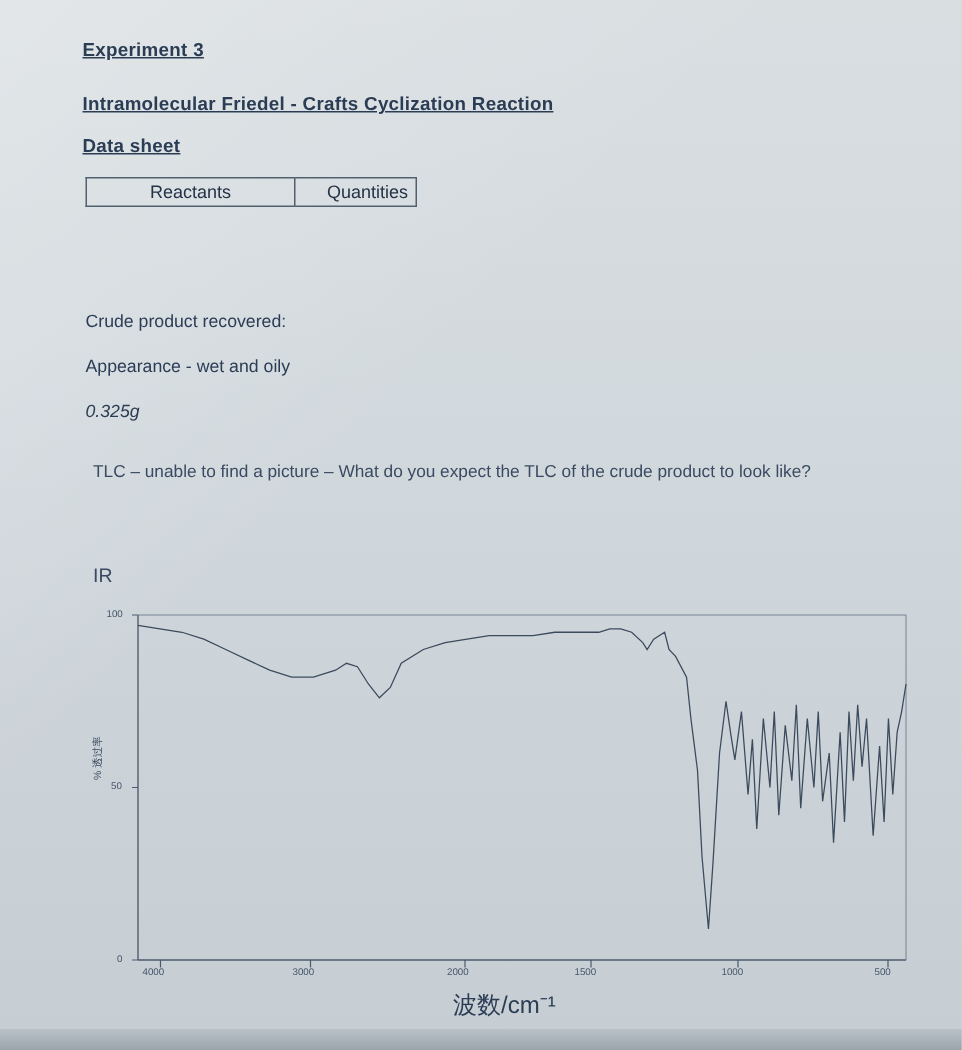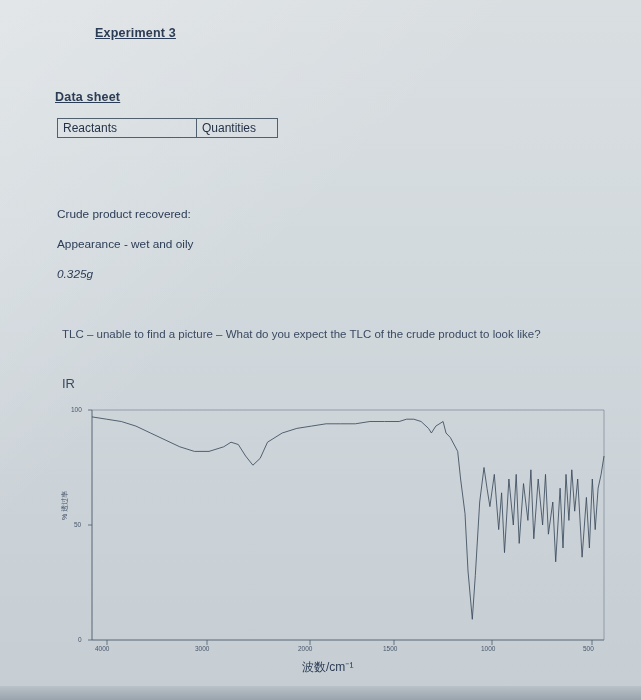--- a/index.html
+++ b/index.html
@@ -41,21 +41,21 @@
 
   .hdr {
     position: absolute;
     color: #2b3c55;
     font-size: 12.5px;
     font-weight: bold;
     letter-spacing: .2px;
     text-decoration: underline;
     white-space: nowrap;
   }
-  #exp-title { left: 55px; top: 26px; margin-left: 40px; }
+  #exp-title { left: 55px; top: 26px; }
   #rxn-title { left: 55px; top: 62px; font-size: 12.5px; }
   #datasheet-title { left: 55px; top: 90px; }
 
   
   table.data-table {
     position: absolute;
     left: 57px;
     top: 118px;
     border-collapse: collapse;
     font-size: 11.5px;
@@ -66,35 +66,35 @@
     padding: 1px 5px 2px 5px;
     font-weight: normal;
     text-align: left;
     height: 15px;
     line-height: 14px;
   }
   table.data-table th {
     font-weight: normal;
     font-size: 12px;
   }
-  table.data-table .col-react { width: 128px; }
+  table.data-table .col-react { width: 128px; text-align: center; }
   table.data-table .col-qty { width: 70px; }
-  table.data-table td.qty, table.data-table th.qty { text-align: left; margin-left: 12px; }
+  table.data-table td.qty, table.data-table th.qty { text-align: right; margin-left: 12px; }
   sub { font-size: 8px; }
 
   .para {
     position: absolute;
     color: #2b3c55;
     font-size: 11.8px;
     white-space: nowrap;
   }
   #crude { left: 57px; top: 207px; }
   #appearance { left: 57px; top: 237px; }
   #mass { left: 57px; top: 267px; font-style: italic; }
-  #tlc { left: 62px; top: 328px; font-size: 11.5px; color: #3a4a62; }
+  #tlc { left: 62px; top: 309px; font-size: 11.5px; color: #3a4a62; }
   #ir-label { left: 62px; top: 376px; font-size: 13px; color: #3a4a62; }
 
   
   #spectrum {
     position: absolute;
     left: 52px;
     top: 400px;
     width: 560px;
     height: 275px;
   }
@@ -105,33 +105,34 @@
     transform: rotate(-90deg);
     transform-origin: left top;
     font-size: 7px;
     color: #3a4a62;
     white-space: nowrap;
   }
   #xlab {
     position: absolute;
     left: 250px;
     top: 258px;
-    font-size: 12px;
+    font-size: 16px;
     color: #2b3c55;
     white-space: nowrap;
   }
   .tick-lbl { font-size: 6.5px; color: #46556a; position: absolute; }
 </style>
 </head>
 <body>
 
 <div id="page">
   <div class="content">
 
     <div class="hdr" id="exp-title">Experiment 3</div>
+    <div class="hdr" id="rxn-title">Intramolecular Friedel - Crafts Cyclization Reaction</div>
     <div class="hdr" id="datasheet-title">Data sheet</div>
 
     <table class="data-table">
       <tbody>
           <tr>
         <th class="col-react">Reactants</th>
         <th class="col-qty qty">Quantities</th>
       </tr>
     </tbody>
       </table>

